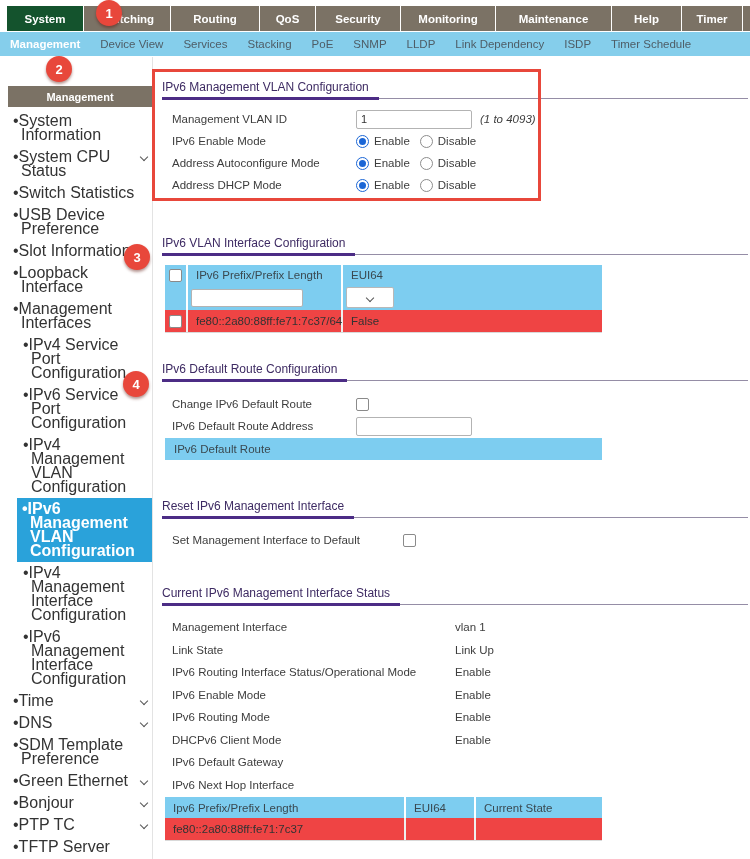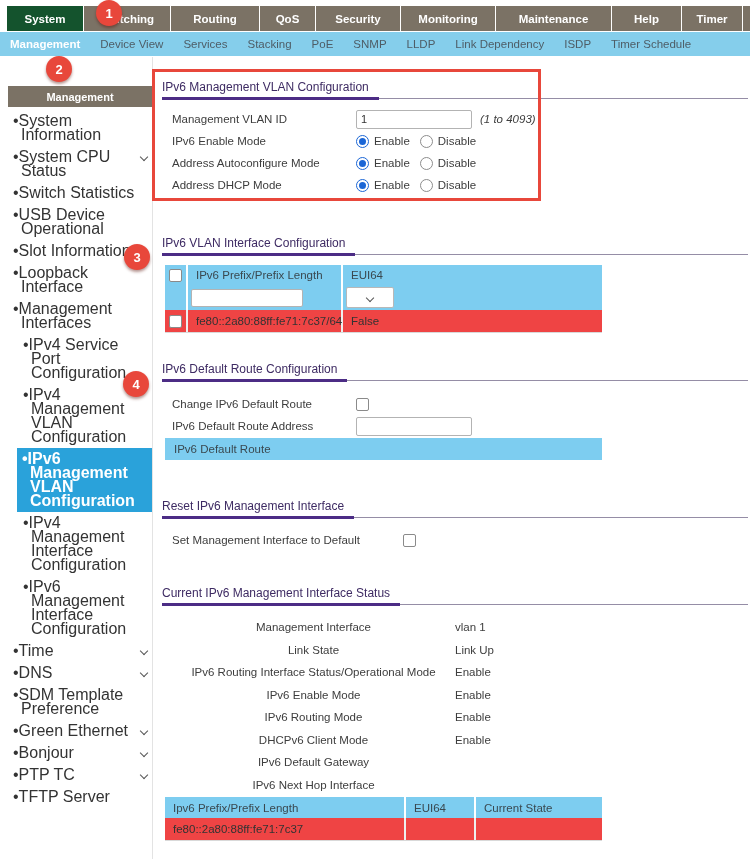--- a/index.html
+++ b/index.html
@@ -75,21 +75,21 @@
                 font-family:"Liberation Sans",sans-serif; font-size:11px; padding:1px 3px; }
   .sel-box { width:46px; height:19px; background:#fff; border:1px solid #b8b8b8; border-radius:2px;
              display:flex; align-items:center; justify-content:center; cursor:pointer; }
   .sel-box .chev2 { width:6px; height:6px; position:relative; }
   .sel-box .chev2::after { content:""; position:absolute; left:0; top:0; width:5px; height:5px;
                  border-right:1.5px solid #555; border-bottom:1.5px solid #555; transform:rotate(45deg); }
 
   .bluebar { margin-left:5px; width:437px; height:22px; background:#7dcdf0; color:#3a4950;
              display:flex; align-items:center; padding-left:9px; box-sizing:border-box; font-size:11.5px; }
 
-  .srow { display:flex; align-items:center; height:22.5px; padding-left:12px; font-size:11.5px; color:#3d3d3d;text-align:center; }
+  .srow { display:flex; align-items:center; height:22.5px; padding-left:12px; font-size:11.5px; color:#3d3d3d; }
   .srow .slabel { width:283px; flex-shrink:0; }
 
   
   .badge { position:absolute; width:26px; height:26px; border-radius:50%; background:#e8473b; color:#fff;
            font-weight:bold; font-size:13px; display:flex; align-items:center; justify-content:center;
            box-shadow:0 2px 3px rgba(90,20,10,.45); z-index:50; pointer-events:none; }
   #b1 { left:96px; top:0; }
   #b2 { left:46px; top:56px; }
   #b3 { left:124px; top:244px; }
   #b4 { left:123px; top:371px; }
@@ -143,33 +143,36 @@
           <span class="sb-label">System Information</span>
         </div>
       <div class="sb-item">
           <span class="sb-label">System CPU Status</span>
           <span class="chev"></span>
         </div>
       <div class="sb-item">
           <span class="sb-label">Switch Statistics</span>
         </div>
       <div class="sb-item">
-          <span class="sb-label">USB Device Operational</span>
+          <span class="sb-label">USB Device Preference</span>
         </div>
       <div class="sb-item">
           <span class="sb-label">Slot Information</span>
         </div>
       <div class="sb-item">
           <span class="sb-label">Loopback Interface</span>
         </div>
       <div class="sb-item">
           <span class="sb-label">Management Interfaces</span>
         </div>
       <div class="sb-item ind">
           <span class="sb-label">IPv4 Service Port Configuration</span>
+        </div>
+      <div class="sb-item ind">
+          <span class="sb-label">IPv6 Service Port Configuration</span>
         </div>
       <div class="sb-item ind">
           <span class="sb-label">IPv4 Management VLAN Configuration</span>
         </div>
       <div class="sb-item sel">
           <span class="sb-label">IPv6 Management VLAN Configuration</span>
         </div>
       <div class="sb-item ind">
           <span class="sb-label">IPv4 Management Interface Configuration</span>
         </div>

